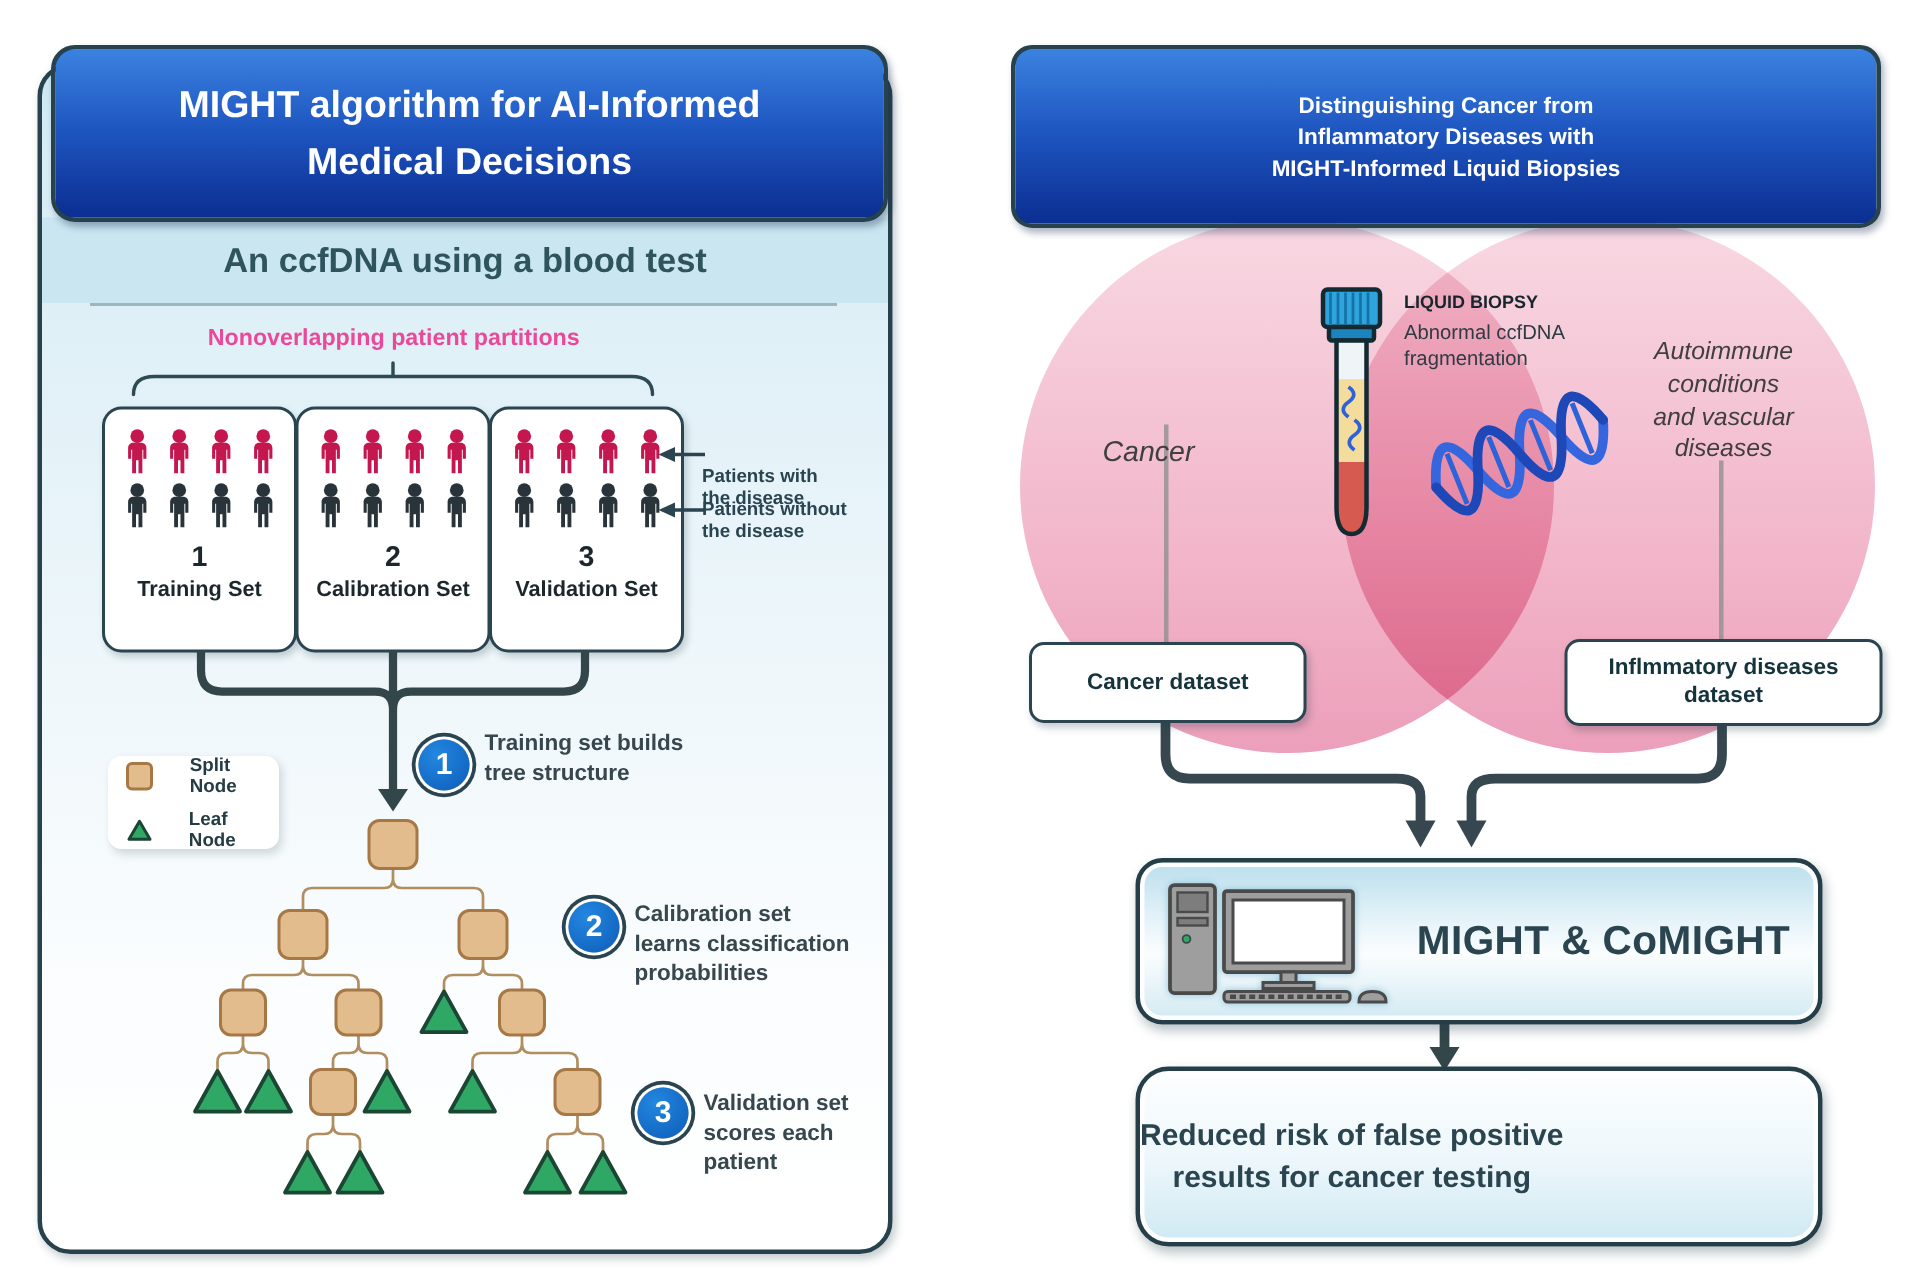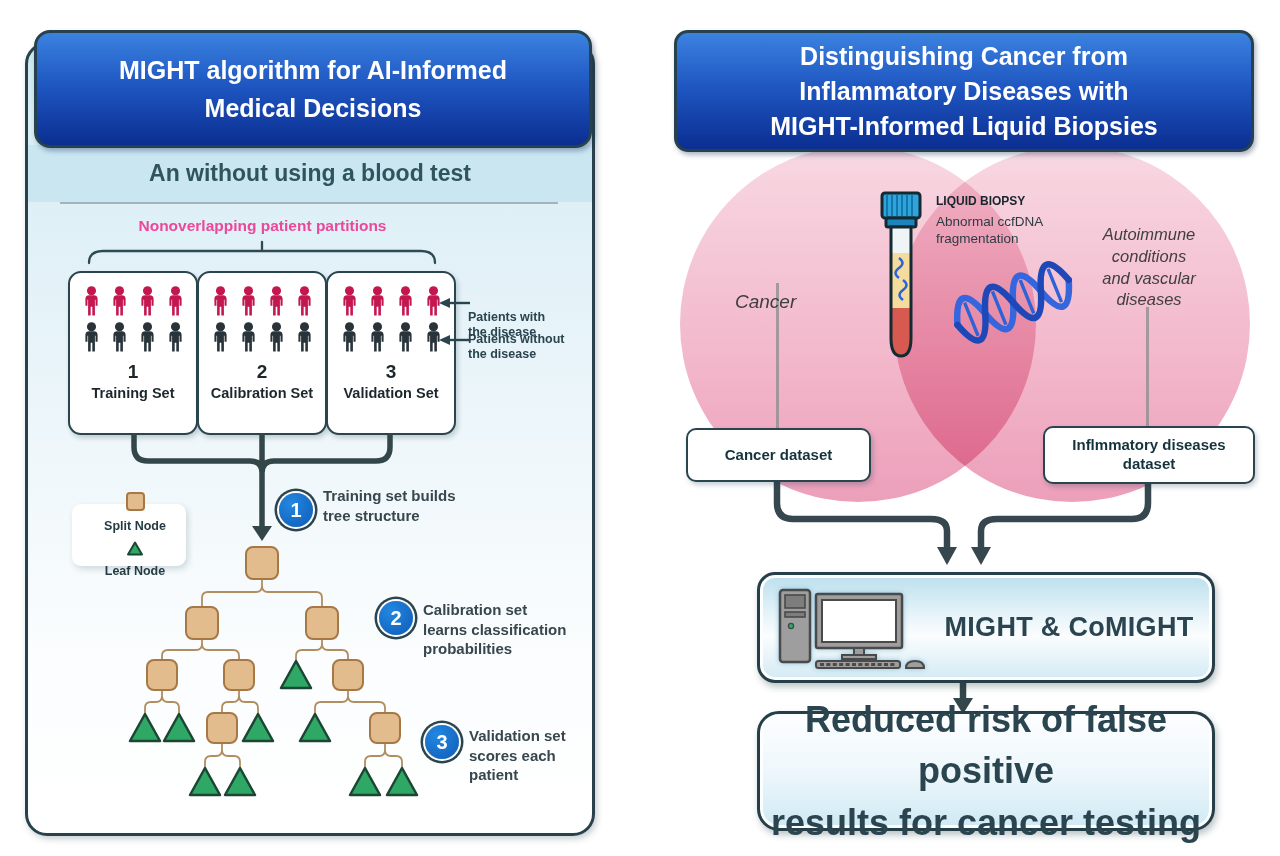--- a/index.html
+++ b/index.html
@@ -12,21 +12,21 @@
   #left-panel{left:25px;top:42px;width:564px;height:788px;border:3px solid #27424C;
     border-radius:22px;z-index:1;
     background:linear-gradient(180deg,#CBE7F1 0%,#D8EDF5 8%,#DFF0F7 22%,#EDF6FA 48%,#FBFDFE 78%,#FFFFFF 100%);
     box-shadow:2px 3px 6px rgba(30,60,70,.25);}
   .blue-header{border:3px solid #27424C;border-radius:16px;z-index:6;
     background:linear-gradient(180deg,#3B82E0 0%,#1E55C0 48%,#0B2E91 100%);
     color:#fff;font-weight:700;text-align:center;
     display:flex;align-items:center;justify-content:center;
     box-shadow:2px 3px 5px rgba(20,40,80,.35);}
   #left-header{left:34px;top:30px;width:552px;height:112px;font-size:25px;line-height:1.52;}
-  #right-header{left:674px;top:30px;width:574px;height:116px;font-size:25px;line-height:1.4;border-radius:14px;}
+  #right-header{left:674px;top:30px;width:574px;height:116px;font-size:15px;line-height:1.4;border-radius:14px;}
   #example-band{left:28px;top:145px;width:564px;height:57px;background:#C9E6F1;z-index:2;
     display:flex;align-items:center;justify-content:center;
     font-size:23px;font-weight:700;color:#2F545C;}
   #example-divider{left:60px;top:202px;width:498px;height:2px;background:#9FB6BE;z-index:2;}
   #partitions-label{left:95px;top:217px;width:335px;text-align:center;
     font-size:15.5px;font-weight:700;color:#ec4899;z-index:3;}
 
   .patient-card{top:271px;width:126px;height:160px;background:#fff;border:2.5px solid #2A454F;
     border-radius:13px;z-index:3;box-shadow:2px 3px 5px rgba(30,60,70,.22);
     display:flex;flex-direction:column;align-items:center;}
@@ -34,21 +34,21 @@
   .row-with{color:#C4164F;margin-top:13px;}
   .row-without{color:#28333A;margin-top:5px;}
   .set-number{font-size:19px;font-weight:800;color:#1C272C;margin-top:9px;line-height:1;}
   .set-label{font-size:14.5px;font-weight:800;color:#1C272C;margin-top:4px;}
 
   .annot-label{left:468px;width:105px;font-size:12.5px;line-height:1.22;font-weight:800;color:#2A454F;z-index:3;}
 
   #legend-box{left:72px;top:504px;width:102px;height:62px;background:#fff;border-radius:9px;
     box-shadow:2px 3px 6px rgba(30,60,70,.18);z-index:3;
     display:flex;flex-direction:column;justify-content:center;gap:8px;padding-left:12px;}
-  .legend-row{display:flex;align-items:center;gap:8px;flex-direction:column;}
+  .legend-row{display:flex;align-items:center;gap:24px;}
   .legend-label{font-size:12.5px;font-weight:800;color:#253C44;}
   .split-swatch{width:15px;height:15px;background:#E3BC8E;border:2px solid #A67845;border-radius:4px;}
 
   .step-badge{width:34px;height:34px;border-radius:50%;z-index:3;
     background:radial-gradient(circle at 35% 30%,#2387E0,#0D5CB8);
     color:#fff;font-size:20px;font-weight:800;display:flex;align-items:center;justify-content:center;
     box-shadow:0 0 0 2px #ffffff,0 0 0 4.5px #2A454F;}
   .step-text{font-size:15px;line-height:1.3;font-weight:800;color:#37474D;z-index:3;}
 
   
@@ -69,37 +69,37 @@
 
   .outcome-box{border:3.5px solid #253E48;z-index:4;
     box-shadow:inset 0 0 0 3px #FDFEFF,2px 4px 7px rgba(30,60,70,.3);margin-left:20px;}
   #might-box{left:737px;top:572px;width:452px;height:105px;border-radius:18px;
     background:linear-gradient(180deg,#BBDFED 0%,#E9F5FA 40%,#FBFDFE 58%,#D2EAF3 100%);
     display:flex;align-items:center;}
   #might-label{flex:1;text-align:center;font-size:27px;font-weight:800;color:#2A454F;letter-spacing:.3px;}
   #reduced-box{left:737px;top:711px;width:452px;height:114px;border-radius:22px;
     background:linear-gradient(180deg,#FDFEFF 0%,#EDF7FB 52%,#CFE9F3 100%);
     display:flex;align-items:center;justify-content:flex-start;text-align:center;
-    font-size:36px;line-height:1.42;font-weight:800;color:#2A454F;}
+    font-size:20px;line-height:1.42;font-weight:800;color:#2A454F;}
   svg{display:block;}
 </style>
 </head>
 <body>
 
 <div id="stage">
 
   <div class="abs" id="left-panel"></div>
 
   <div class="abs blue-header" id="left-header">
     <span data-bind="left_panel.title">MIGHT algorithm for AI-Informed
 Medical Decisions</span>
   </div>
 
   <div class="abs" id="example-band">
-    <span data-bind="left_panel.subtitle">An without using a blood test</span>
+    <span data-bind="left_panel.subtitle">An ccfDNA using a blood test</span>
   </div>
   <div class="abs" id="example-divider"></div>
 
   <div class="abs" id="partitions-label" data-bind="left_panel.partitions_label">Nonoverlapping patient partitions</div>
 
   <svg class="abs" style="left:86px;top:239px;z-index:3;" width="352" height="27">
     <path d="M3,24 Q3,12 17,12 H335 Q349,12 349,24 M176,12 V3" stroke="#2E4A52" stroke-width="2.3" fill="none" stroke-linecap="round"></path>
   </svg>
 
   <div class="abs patient-card" style="left:68px;">

